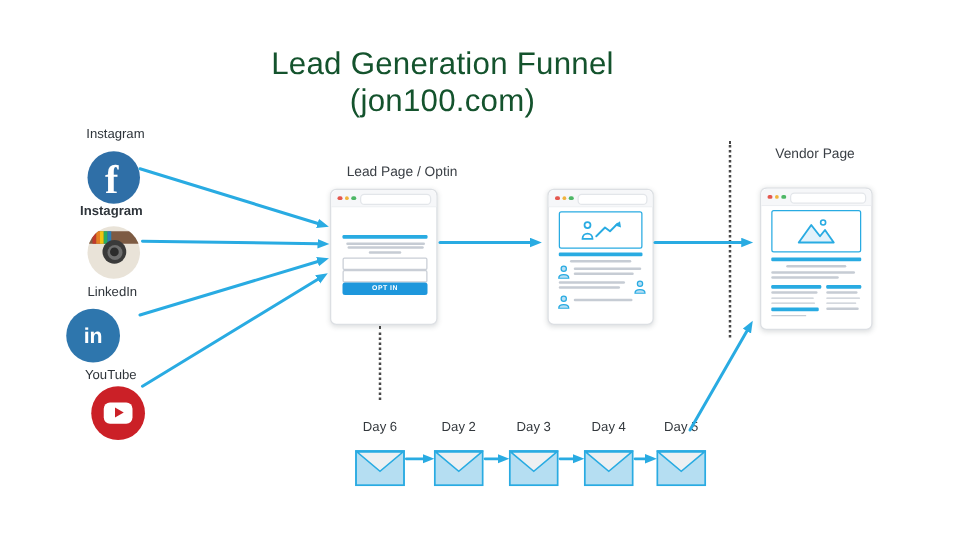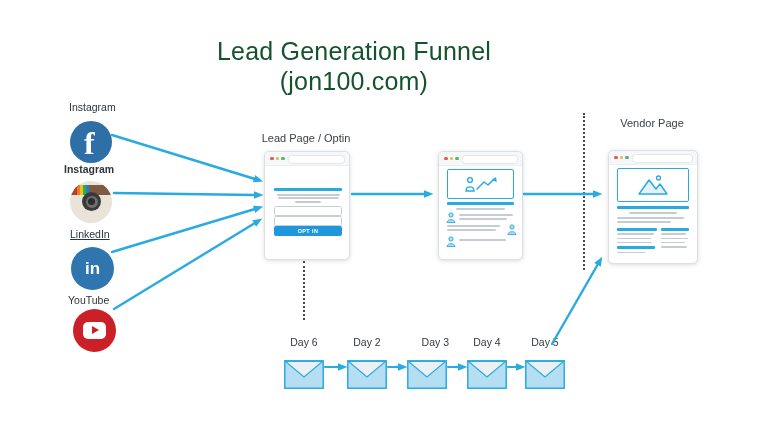--- a/index.html
+++ b/index.html
@@ -89,32 +89,32 @@
         <i class="s4"></i>
         <i class="s5"></i>
     </div>
     <div class="lens">
       <div class="lens-mid">
           <div class="lens-in"></div>
         </div>
     </div>
   </div>
 
-  <div class="lbl" style="left:70px;top:228px;text-decoration:underline;">LinkedIn</div>
-  <div class="icon li" style="left:71px;top:247px;">
+  <div class="lbl" style="left:70px;top:228px;">LinkedIn</div>
+  <div class="icon li" style="left:53px;top:247px;">
     <span>in</span>
   </div>
 
   <div class="lbl" style="left:68px;top:294px;">YouTube</div>
   <div class="icon yt" style="left:73px;top:309px;">
     <div class="play"></div>
     <div class="tri"></div>
   </div>
 
-  <div class="page-lbl" style="left:246px;top:132px;">Lead Page / Optin</div>
+  <div class="page-lbl" style="left:246px;top:132px;text-align:right;">Lead Page / Optin</div>
   <div class="page-lbl" style="left:592px;top:117px;">Vendor Page</div>
 
   <div class="browser" style="left:264px;top:151px;width:84px;height:107px;">
     <div class="bar">
       <i class="dot r"></i>
       <i class="dot y"></i>
       <i class="dot g"></i>
       <div class="urlbar"></div>
     </div>
     <div class="content">
@@ -201,21 +201,21 @@
       </div>
     </div>
   </div>
 
   <div class="dotted-v" style="left:583px;top:113px;height:157px;"></div>
   <div class="dotted-v" style="left:303px;top:261px;height:59px;"></div>
 
 
   <div class="day-lbl" style="left:282px;">Day 6</div>
   <div class="day-lbl" style="left:345px;">Day 2</div>
-  <div class="day-lbl" style="left:405px;text-align:right;">Day 3</div>
+  <div class="day-lbl" style="left:405px;">Day 3</div>
   <div class="day-lbl" style="left:465px;">Day 4</div>
   <div class="day-lbl" style="left:523px;">Day 5</div>
 
   <svg class="envelope" style="left:284px;" width="40" height="29" viewBox="0 0 40 29">
     <rect x="0.8" y="0.8" width="38.4" height="27.4" fill="#b5def2" stroke="#29abe2" stroke-width="1.5"></rect>
     <polygon points="1.5,1.5 38.5,1.5 20,17" fill="#edf0f2" stroke="#29abe2" stroke-width="1.2"></polygon>
   </svg>
   <svg class="envelope" style="left:347px;" width="40" height="29" viewBox="0 0 40 29">
     <rect x="0.8" y="0.8" width="38.4" height="27.4" fill="#b5def2" stroke="#29abe2" stroke-width="1.5"></rect>
     <polygon points="1.5,1.5 38.5,1.5 20,17" fill="#edf0f2" stroke="#29abe2" stroke-width="1.2"></polygon>

